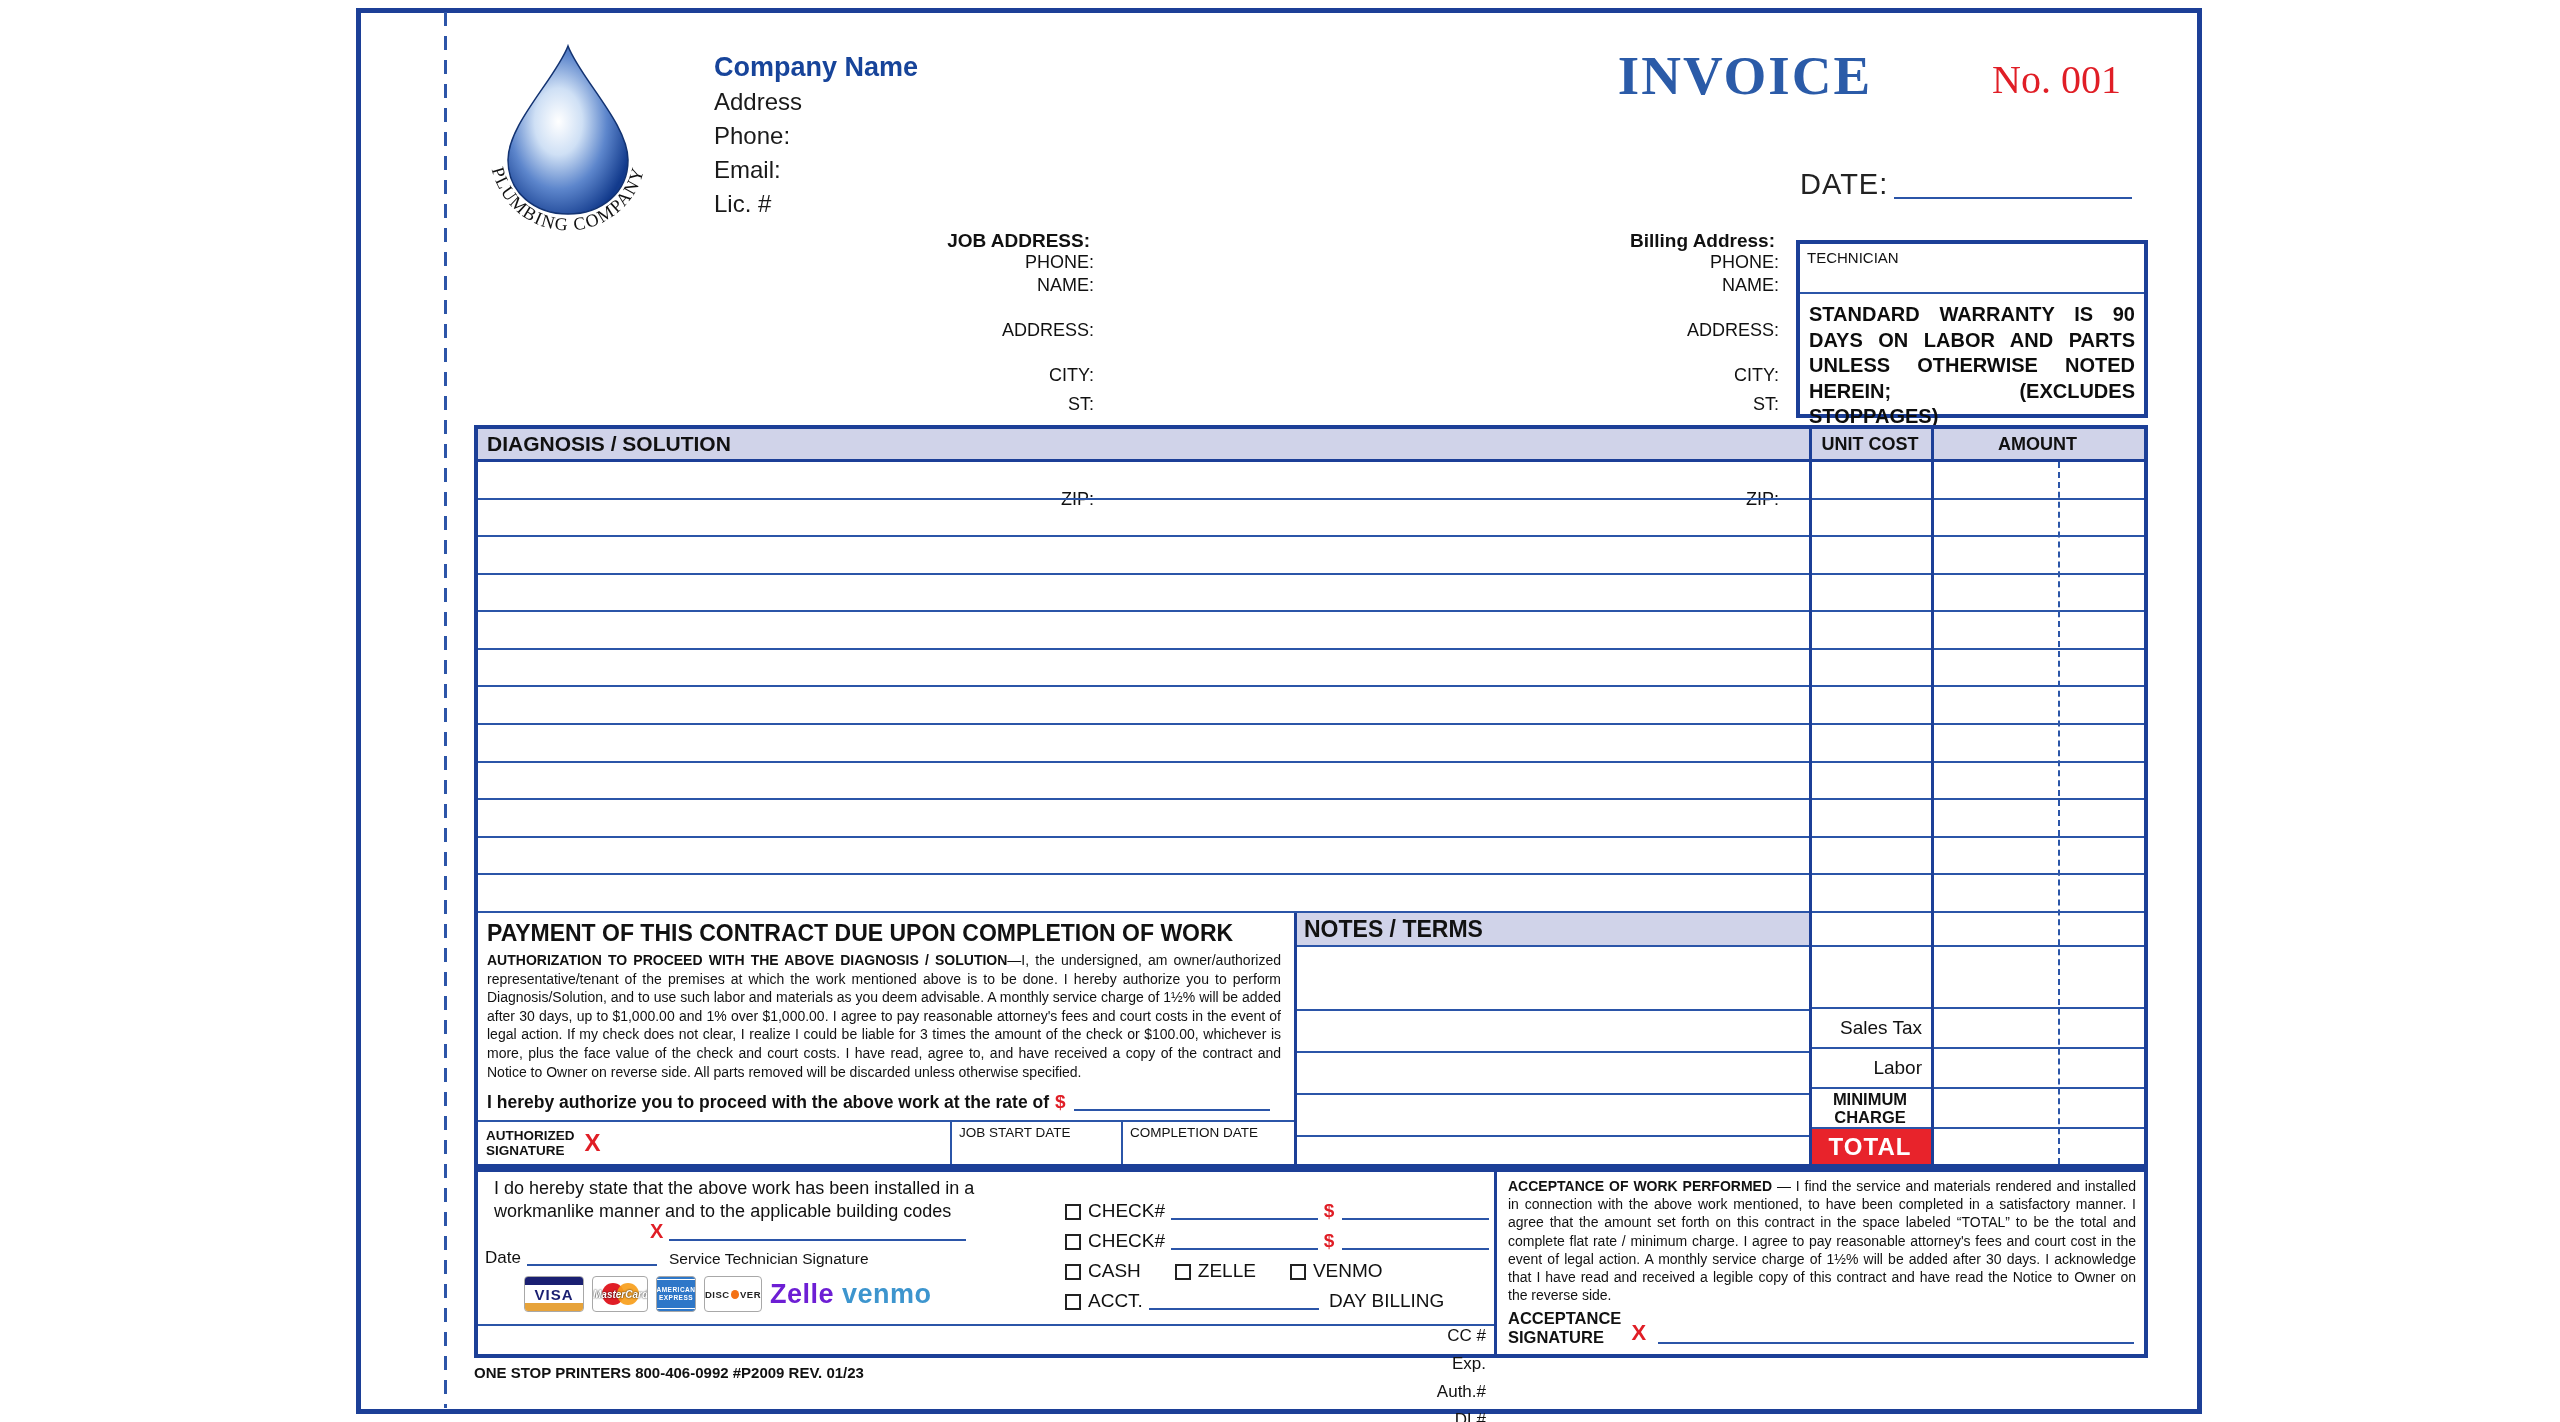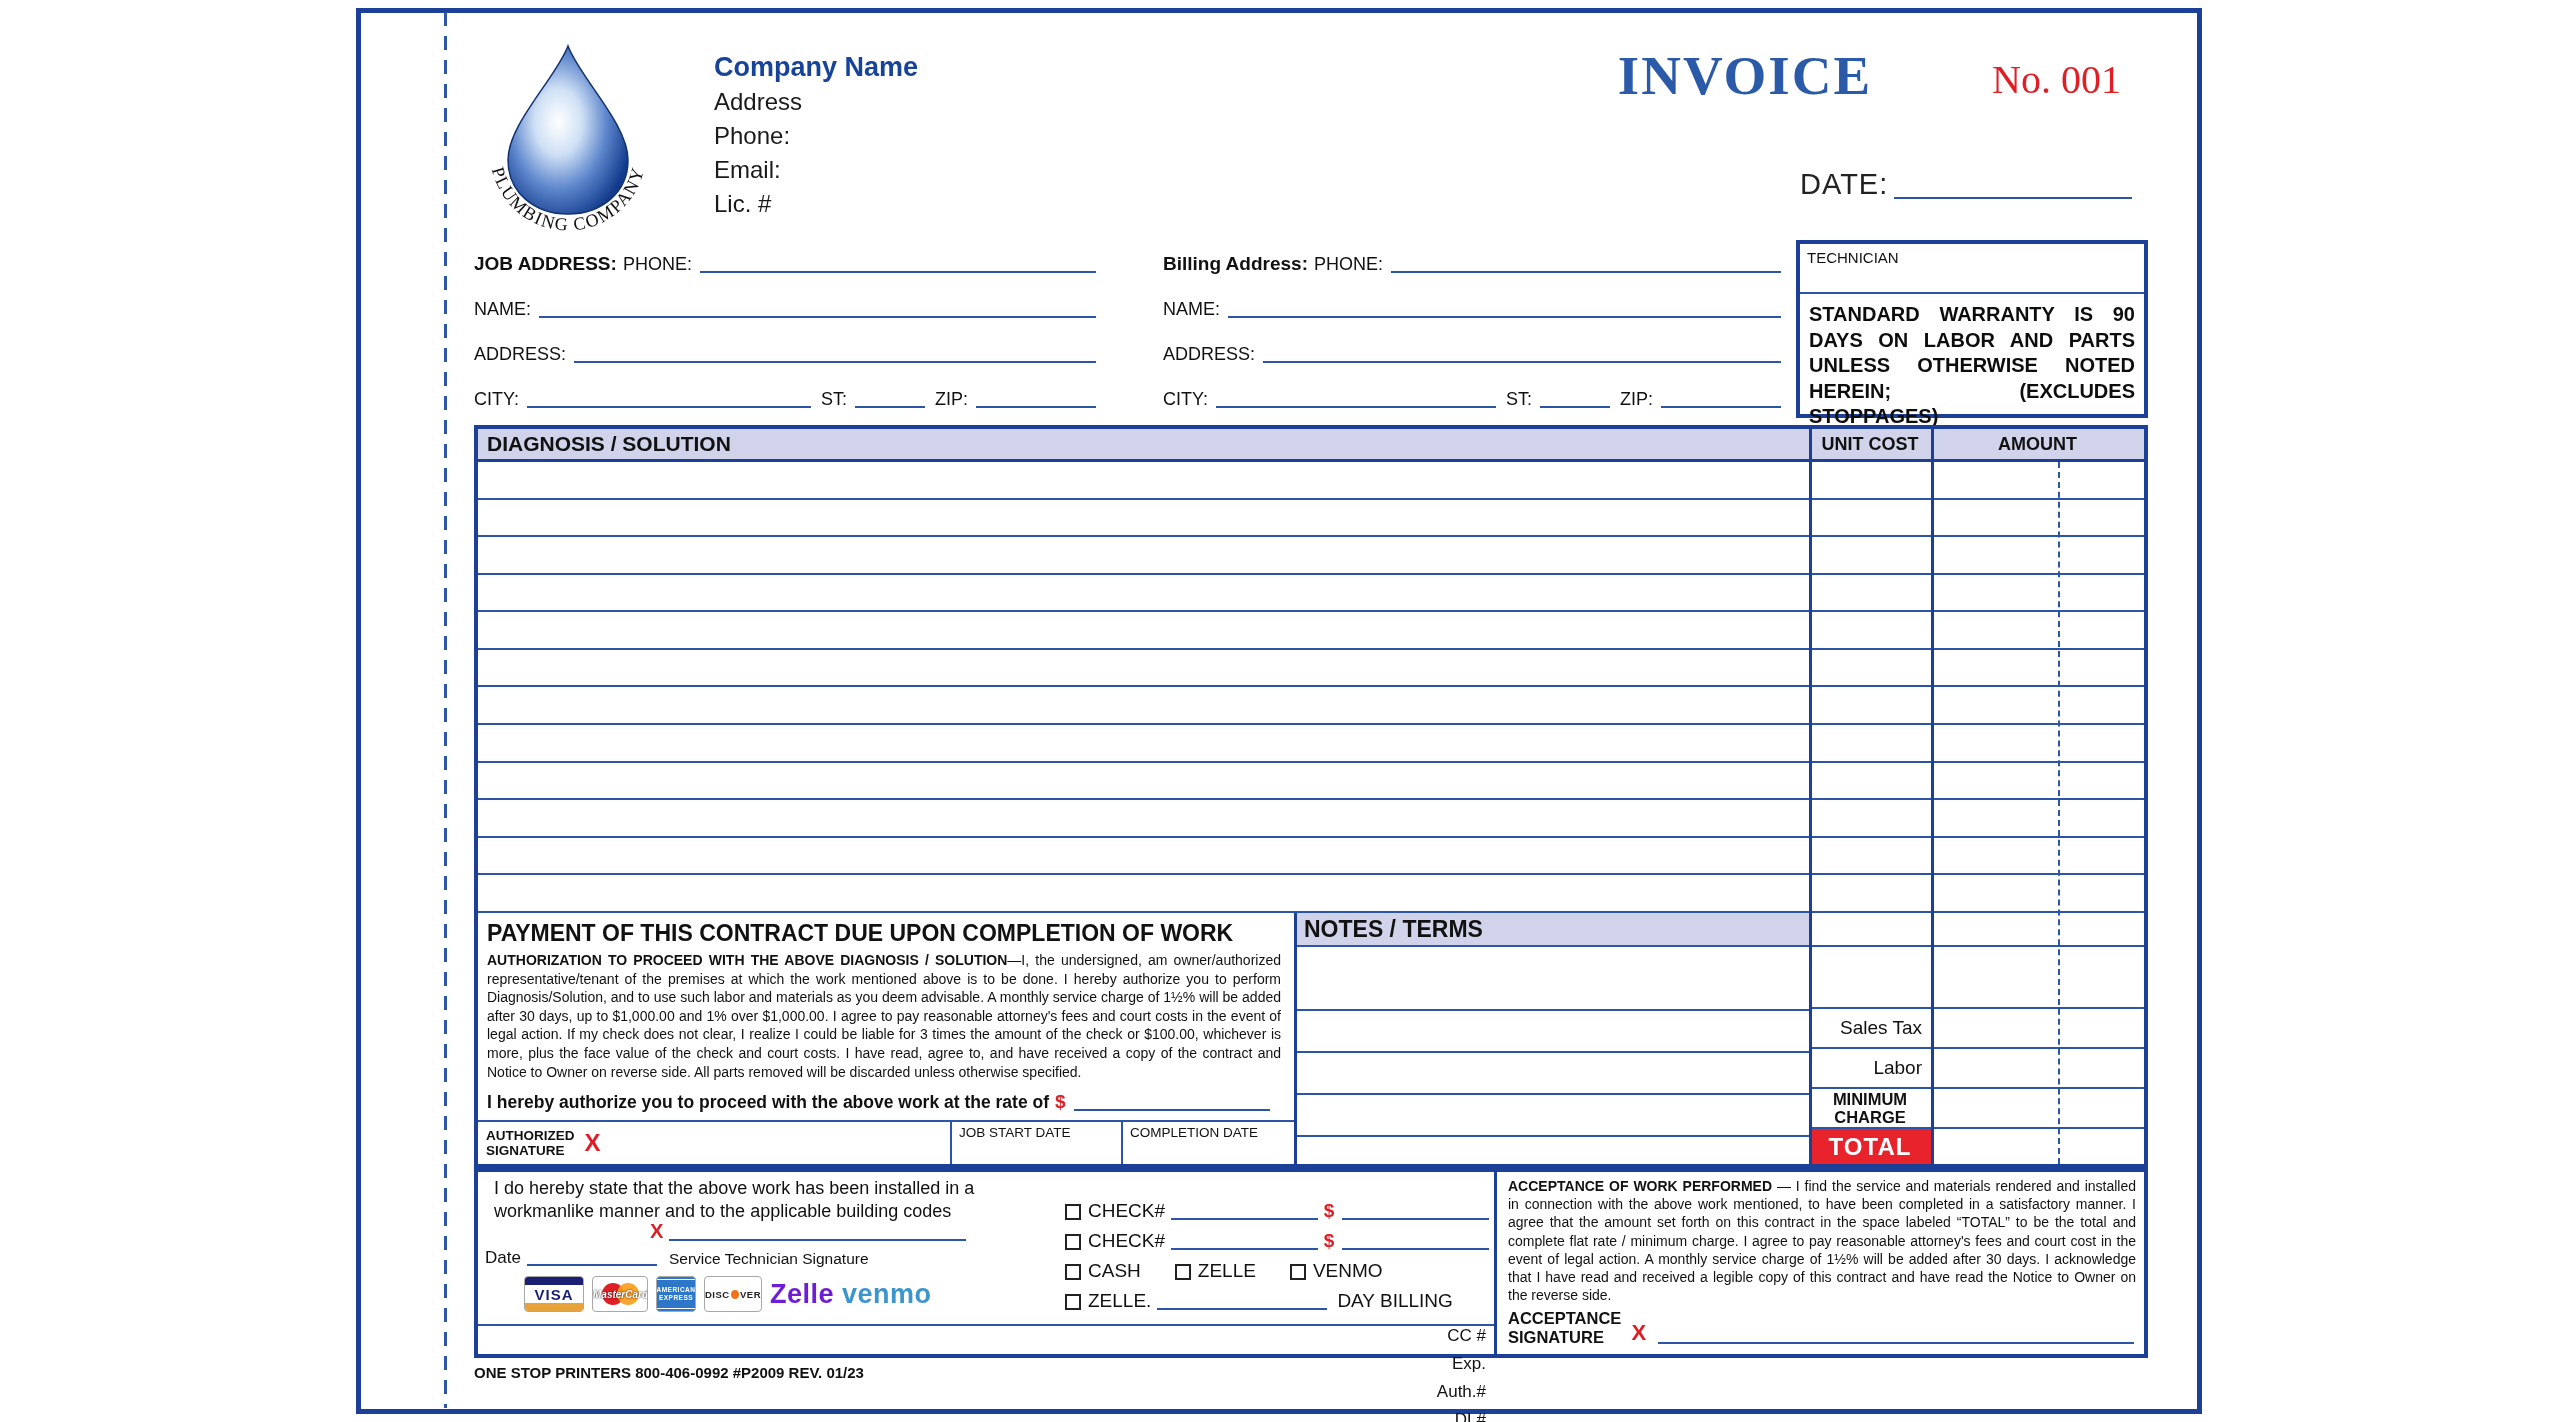--- a/index.html
+++ b/index.html
@@ -17,21 +17,21 @@
   .company-line{font-size:24px;line-height:31px;color:#1a1a1a;margin-top:3px;}
   .invoice-title{left:1600px;top:44px;width:290px;text-align:center;
       font-family:"Liberation Serif",serif;font-weight:bold;font-size:55px;color:#2b5ba8;letter-spacing:2px;}
   .invoice-no{left:1992px;top:56px;font-family:"Liberation Serif",serif;font-size:40px;color:#e01e26;}
   .date-row{left:1800px;top:168px;width:332px;display:flex;align-items:flex-end;font-size:29px;letter-spacing:1px;color:#222;}
   
   .line{flex:1;border-bottom:2px solid #2b55a8;margin:0 0 2px 6px;min-height:4px;}
   .line.w70{flex:0 0 70px;} .line.w120{flex:0 0 120px;} .line.w130{flex:0 0 130px;} .line.w170{flex:0 0 170px;}
   
   .addr-block{width:622px;top:230px;}
-  .addr-row{display:flex;align-items:flex-end;height:45px;font-size:18px;white-space:nowrap;}
+  .addr-row{display:flex;align-items:flex-end;height:45px;font-size:18px;white-space:nowrap;flex-direction:column;}
   .addr-title{font-weight:bold;font-size:19px;margin-right:6px;}
   .addr-lbl{margin-right:2px;}
   .addr-lbl.gap{margin-left:10px;}
   
   .tech-box{left:1796px;top:240px;width:352px;height:178px;border:4px solid #1c3f97;box-sizing:border-box;}
   .tech-label{position:absolute;left:7px;top:5px;font-size:15px;}
   .tech-line{position:absolute;left:0;right:0;top:48px;border-top:2px solid #2b55a8;}
   .warranty{position:absolute;left:9px;right:9px;top:58px;font-weight:bold;font-size:20px;line-height:1.28;text-align:justify;color:#0d0d0d;}
   
   .main-table{left:474px;top:425px;width:1674px;height:743px;border:4px solid #1c3f97;box-sizing:border-box;}
@@ -354,21 +354,21 @@
           <span>CASH</span>
           <span class="chk-gap"></span>
           <span class="cb"></span>
           <span>ZELLE</span>
           <span class="chk-gap"></span>
           <span class="cb"></span>
           <span>VENMO</span>
         </div>
         <div class="chk-row">
           <span class="cb"></span>
-          <span>ZELLE.</span>
+          <span>ACCT.</span>
           <span class="line w170"></span>
           <span style="margin-left:10px;">DAY BILLING</span>
         </div>
       </div>
 
       <div class="cc-row">
         <span>CC #</span>
         <span class="line" style="flex:2.4;"></span>
         <span class="lbl">Exp.</span>
         <span class="line" style="flex:1;"></span>

